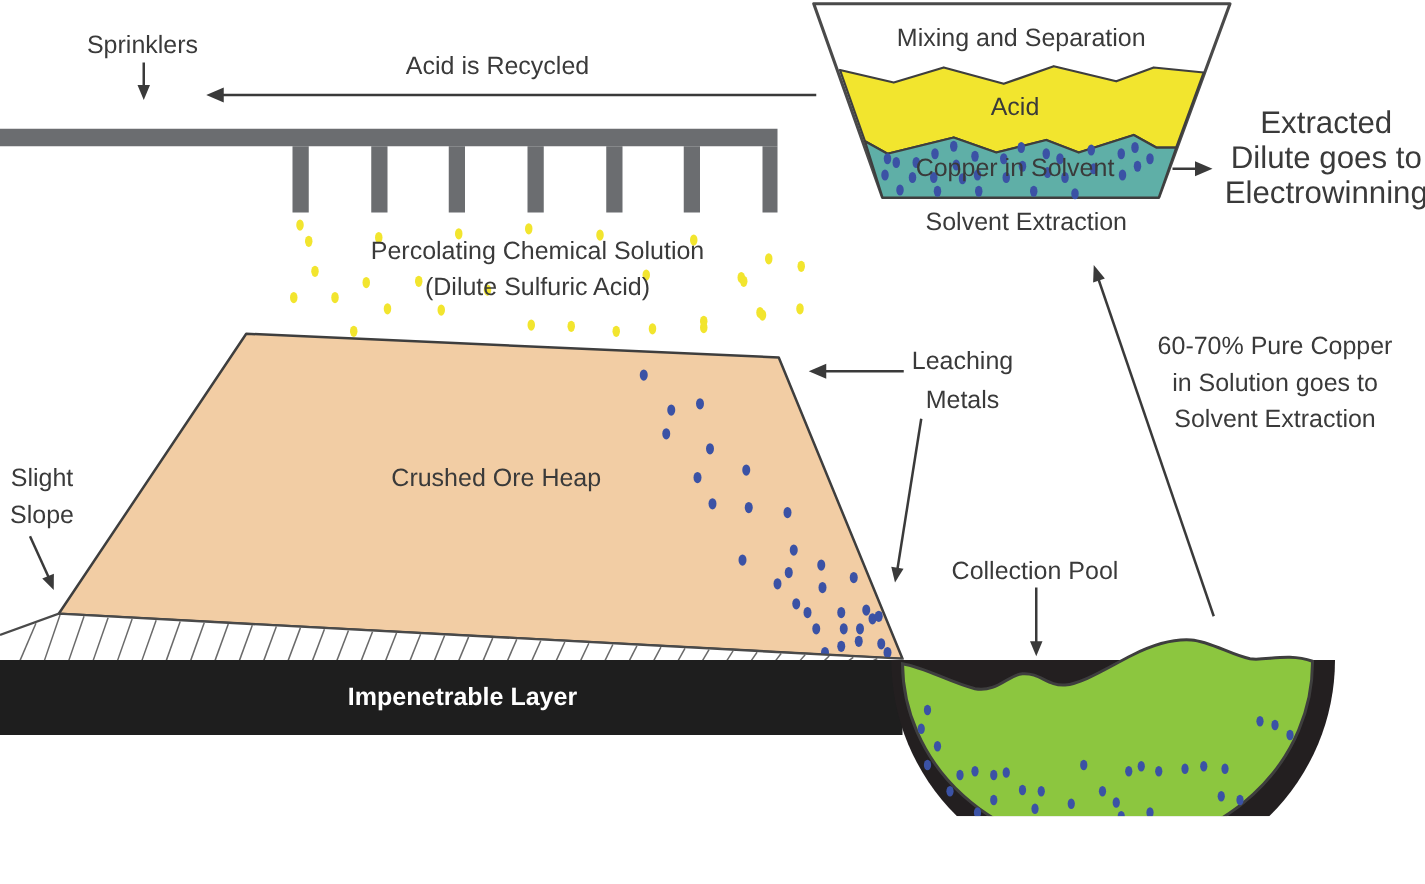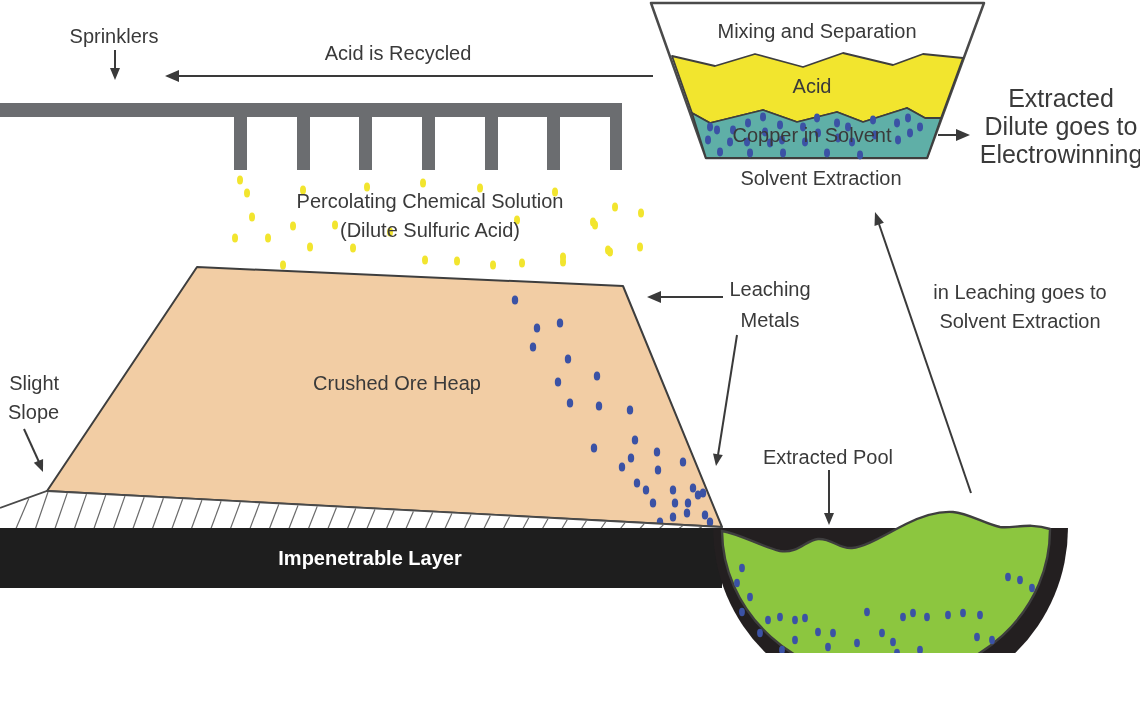--- a/index.html
+++ b/index.html
@@ -12,21 +12,21 @@
   .stage svg{position:absolute;left:0;top:0;}
   .lbl{
     position:absolute;
     transform:translate(-50%,-50%);
     text-align:center;
     white-space:nowrap;
     font-size:20px;
     line-height:28px;
     color:#3a3a3a;
   }
-  .lbl.left{transform:translate(0,-50%);text-align:right;}
+  .lbl.left{transform:translate(0,-50%);text-align:center;}
   .lbl.white{color:#ffffff;font-weight:700;}
   .lh29{line-height:29px;}
   .lh31{line-height:31px;}
   .fs19{font-size:25px;}
 </style>
 </head>
 <body>
 
 <div class="stage">
 
@@ -317,21 +317,22 @@
     <div>Extracted</div>
     <div>Dilute goes to</div>
     <div>Electrowinning</div>
   </div>
 
   <div class="lbl lh31" style="left:770px;top:305px">
     <div>Leaching</div>
     <div>Metals</div>
   </div>
 
-  <div class="lbl" style="left:828px;top:457px">Extracted Pool</div>
+  <div class="lbl" style="left:828px;top:457px">Collection Pool</div>
 
 
   <div class="lbl lh29" style="left:1020px;top:307px">
-    <div>in Leaching goes to</div>
+    <div>60-70% Pure Copper</div>
+    <div>in Solution goes to</div>
     <div>Solvent Extraction</div>
   </div>
 
 </div>
 
 </body></html>

